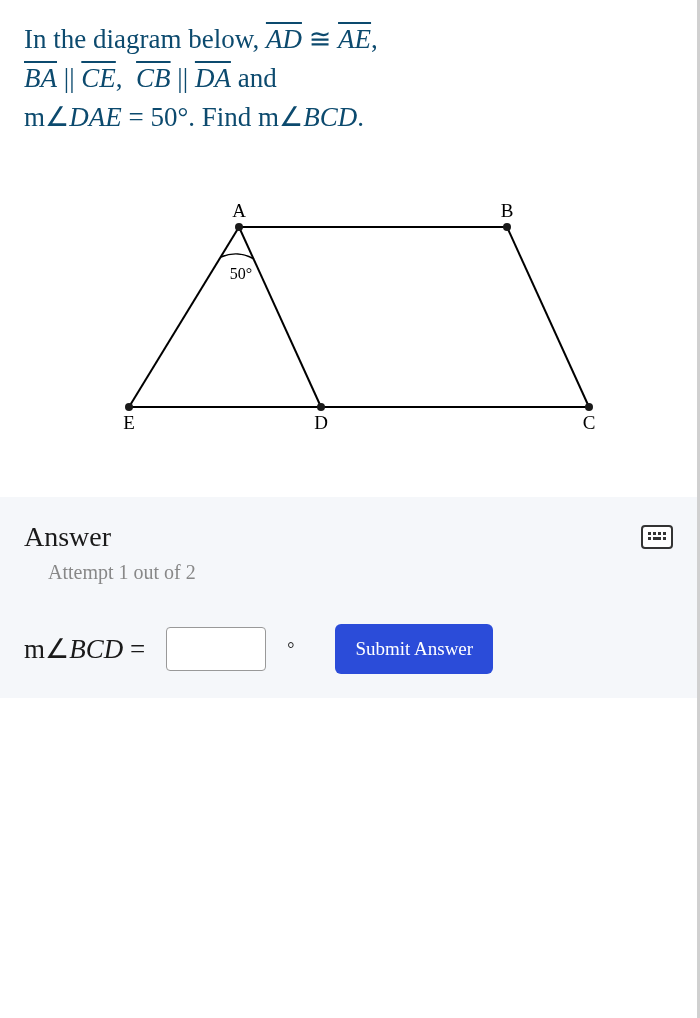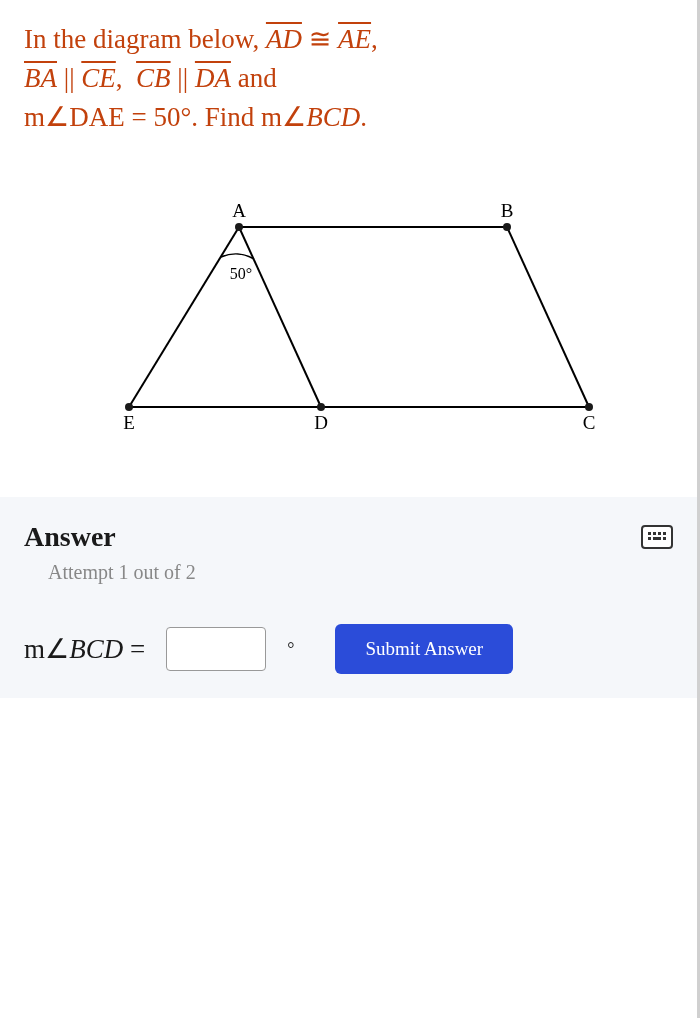--- a/index.html
+++ b/index.html
@@ -14,21 +14,21 @@
       color: #1a1a1a;
     }
     .container {
       padding: 20px 24px;
       border-right: 3px solid #d0d0d0;
       min-height: 1018px;
     }
     .problem-text {
       font-size: 27px;
       line-height: 1.45;
-      color: #c2410c;
+      color: #0c4a6e;
       margin-bottom: 30px;
     }
     .overline {
       text-decoration: overline;
       font-style: italic;
     }
     .diagram-area {
       margin: 60px 0 50px 0;
       display: flex;
       justify-content: center;
@@ -47,21 +47,21 @@
       margin: 0 -24px;
     }
     .answer-header {
       display: flex;
       justify-content: space-between;
       align-items: center;
       margin-bottom: 8px;
     }
     .answer-title {
       font-size: 28px;
-      font-weight: bold;
+      font-weight: normal;
       font-family: Georgia, serif;
     }
     .keyboard-icon {
       width: 32px;
       height: 24px;
       border: 2px solid #333;
       border-radius: 4px;
       display: flex;
       align-items: center;
       justify-content: center;
@@ -98,36 +98,36 @@
     }
     .degree-symbol {
       font-size: 18px;
       margin-right: 20px;
     }
     .submit-btn {
       background: #2b4cd9;
       color: #fff;
       border: none;
       border-radius: 6px;
-      padding: 14px 30px;
+      padding: 14px 20px;
       font-size: 19px;
       font-family: Georgia, serif;
       cursor: pointer;
     }
   </style>
 </head>
 <body>
 
 <div class="container">
 
   <div class="problem-text">
     <span>In the diagram below, </span>
     <span class="overline">AD</span><span> ≅ </span><span class="overline">AE</span><span>,</span><br>
     <span class="overline">BA</span><span> || </span><span class="overline">CE</span><span>,</span>&nbsp;&nbsp;<span class="overline">CB</span><span> || </span><span class="overline">DA</span><span> and</span><br>
-    <span>m∠</span><span style="">DAE</span><span> = 50°. Find m∠</span><span style="font-style:italic">BCD</span><span>.</span>
+    <span>m∠</span><span style="font-style:italic">DAE</span><span> = 50°. Find m∠</span><span style="font-style:italic">BCD</span><span>.</span>
   </div>
 
   <div class="diagram-area">
     <svg width="520" height="250" viewBox="0 0 520 250">
       <line x1="40" y1="210" x2="500" y2="210" stroke="#000" stroke-width="2"></line>
       <line x1="150" y1="30" x2="418" y2="30" stroke="#000" stroke-width="2"></line>
       <line x1="40" y1="210" x2="150" y2="30" stroke="#000" stroke-width="2"></line>
       <line x1="150" y1="30" x2="232" y2="210" stroke="#000" stroke-width="2"></line>
       <line x1="418" y1="30" x2="500" y2="210" stroke="#000" stroke-width="2"></line>
       <path d="M 132 60 A 36 36 0 0 1 165 62" fill="none" stroke="#000" stroke-width="1.5"></path>

